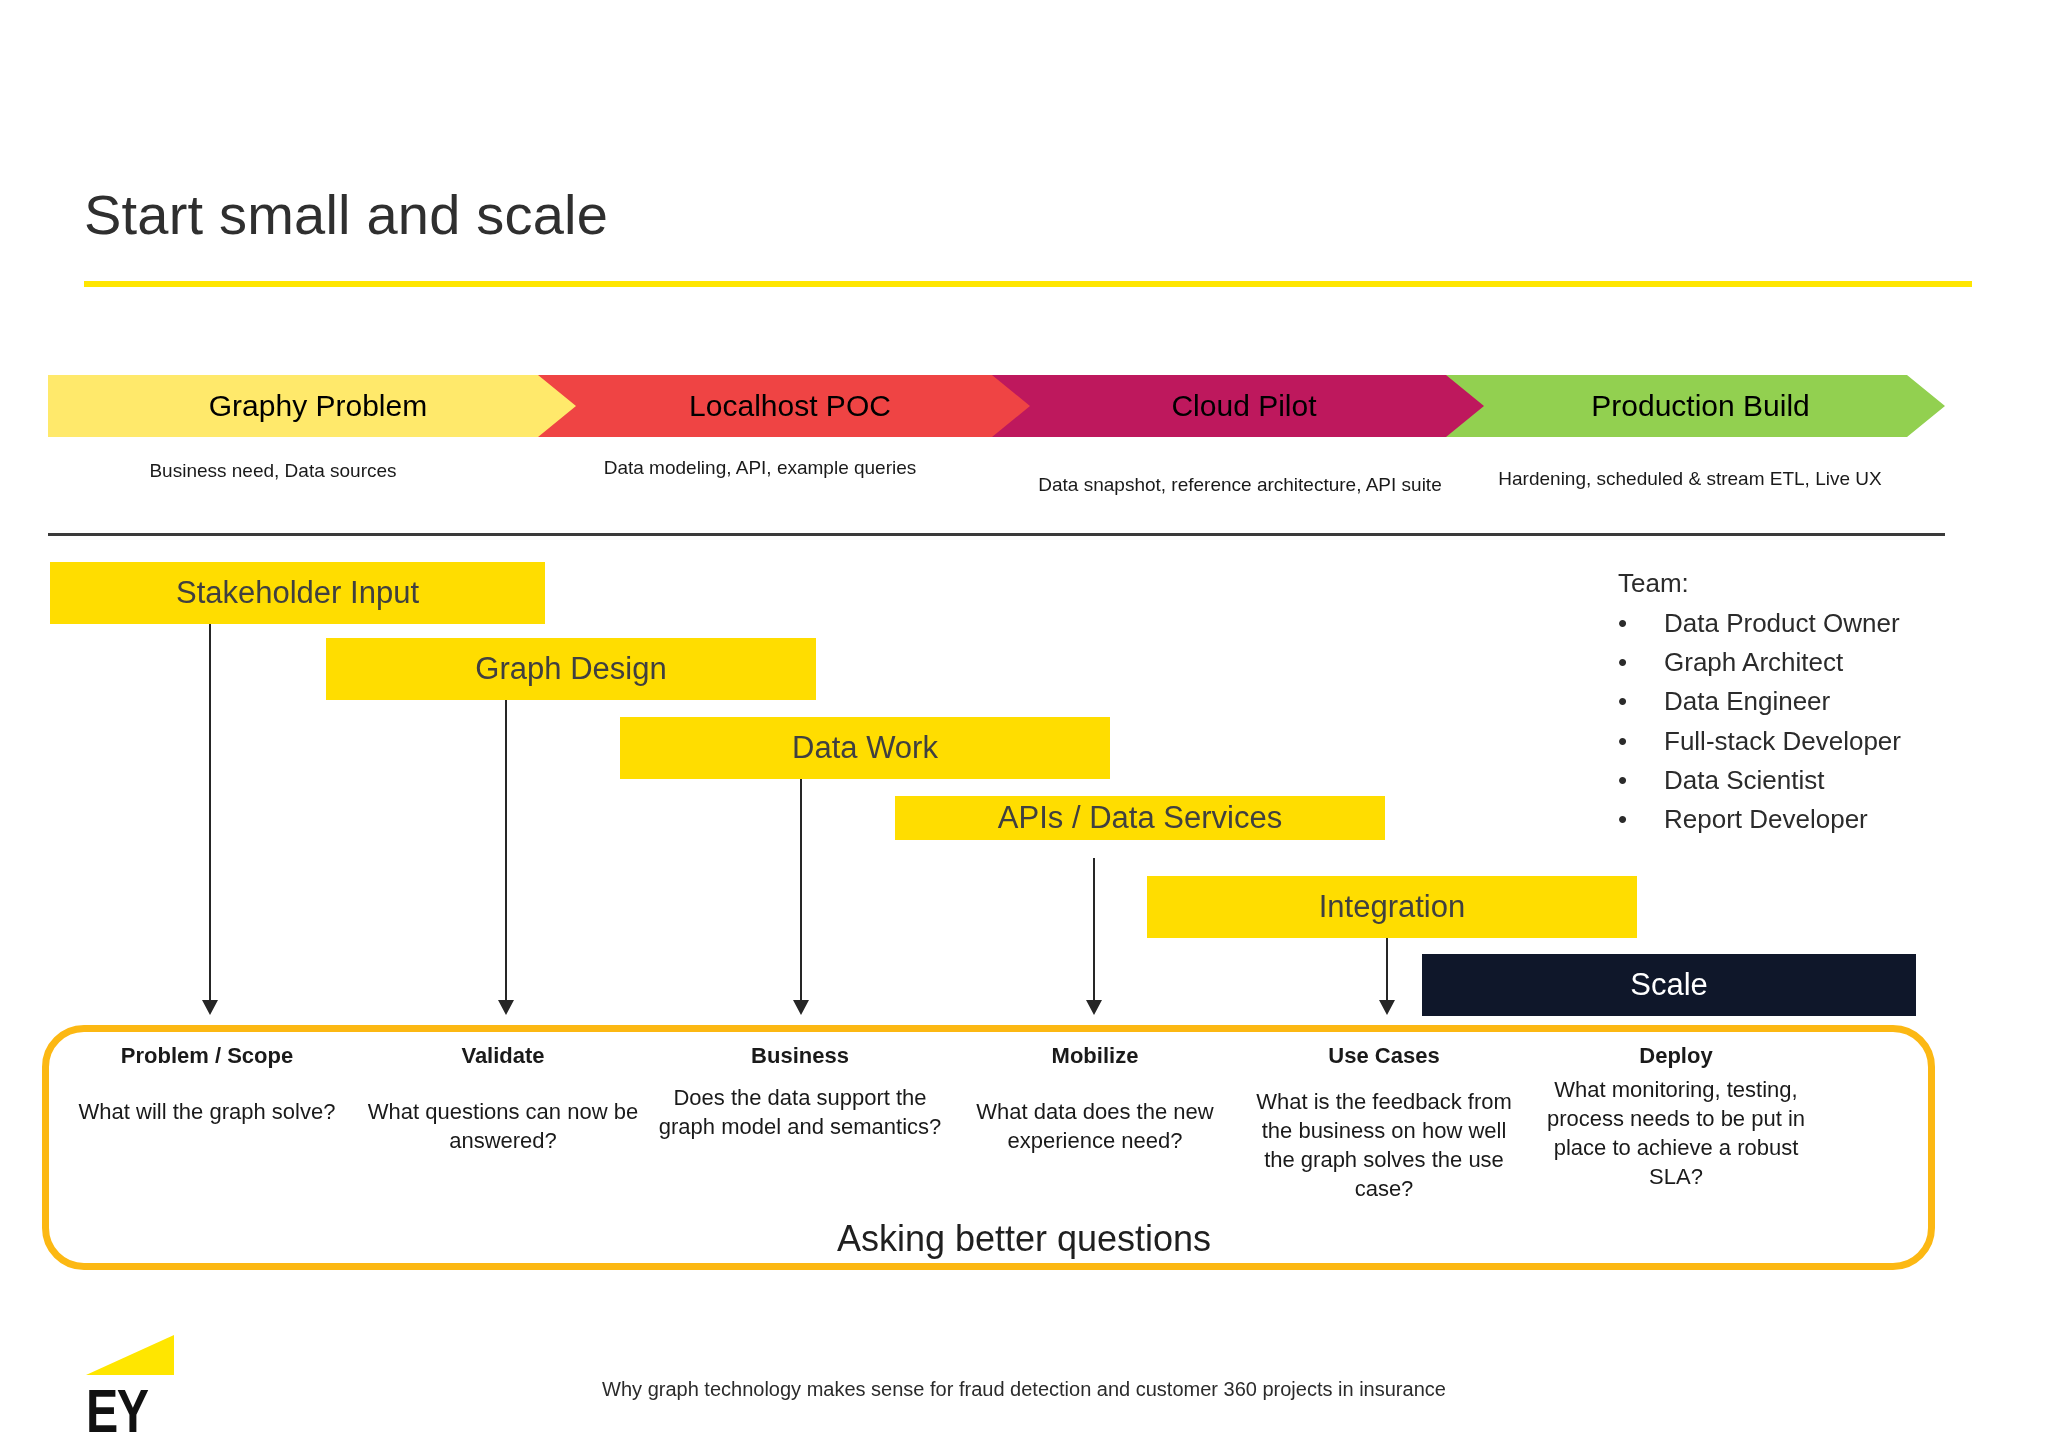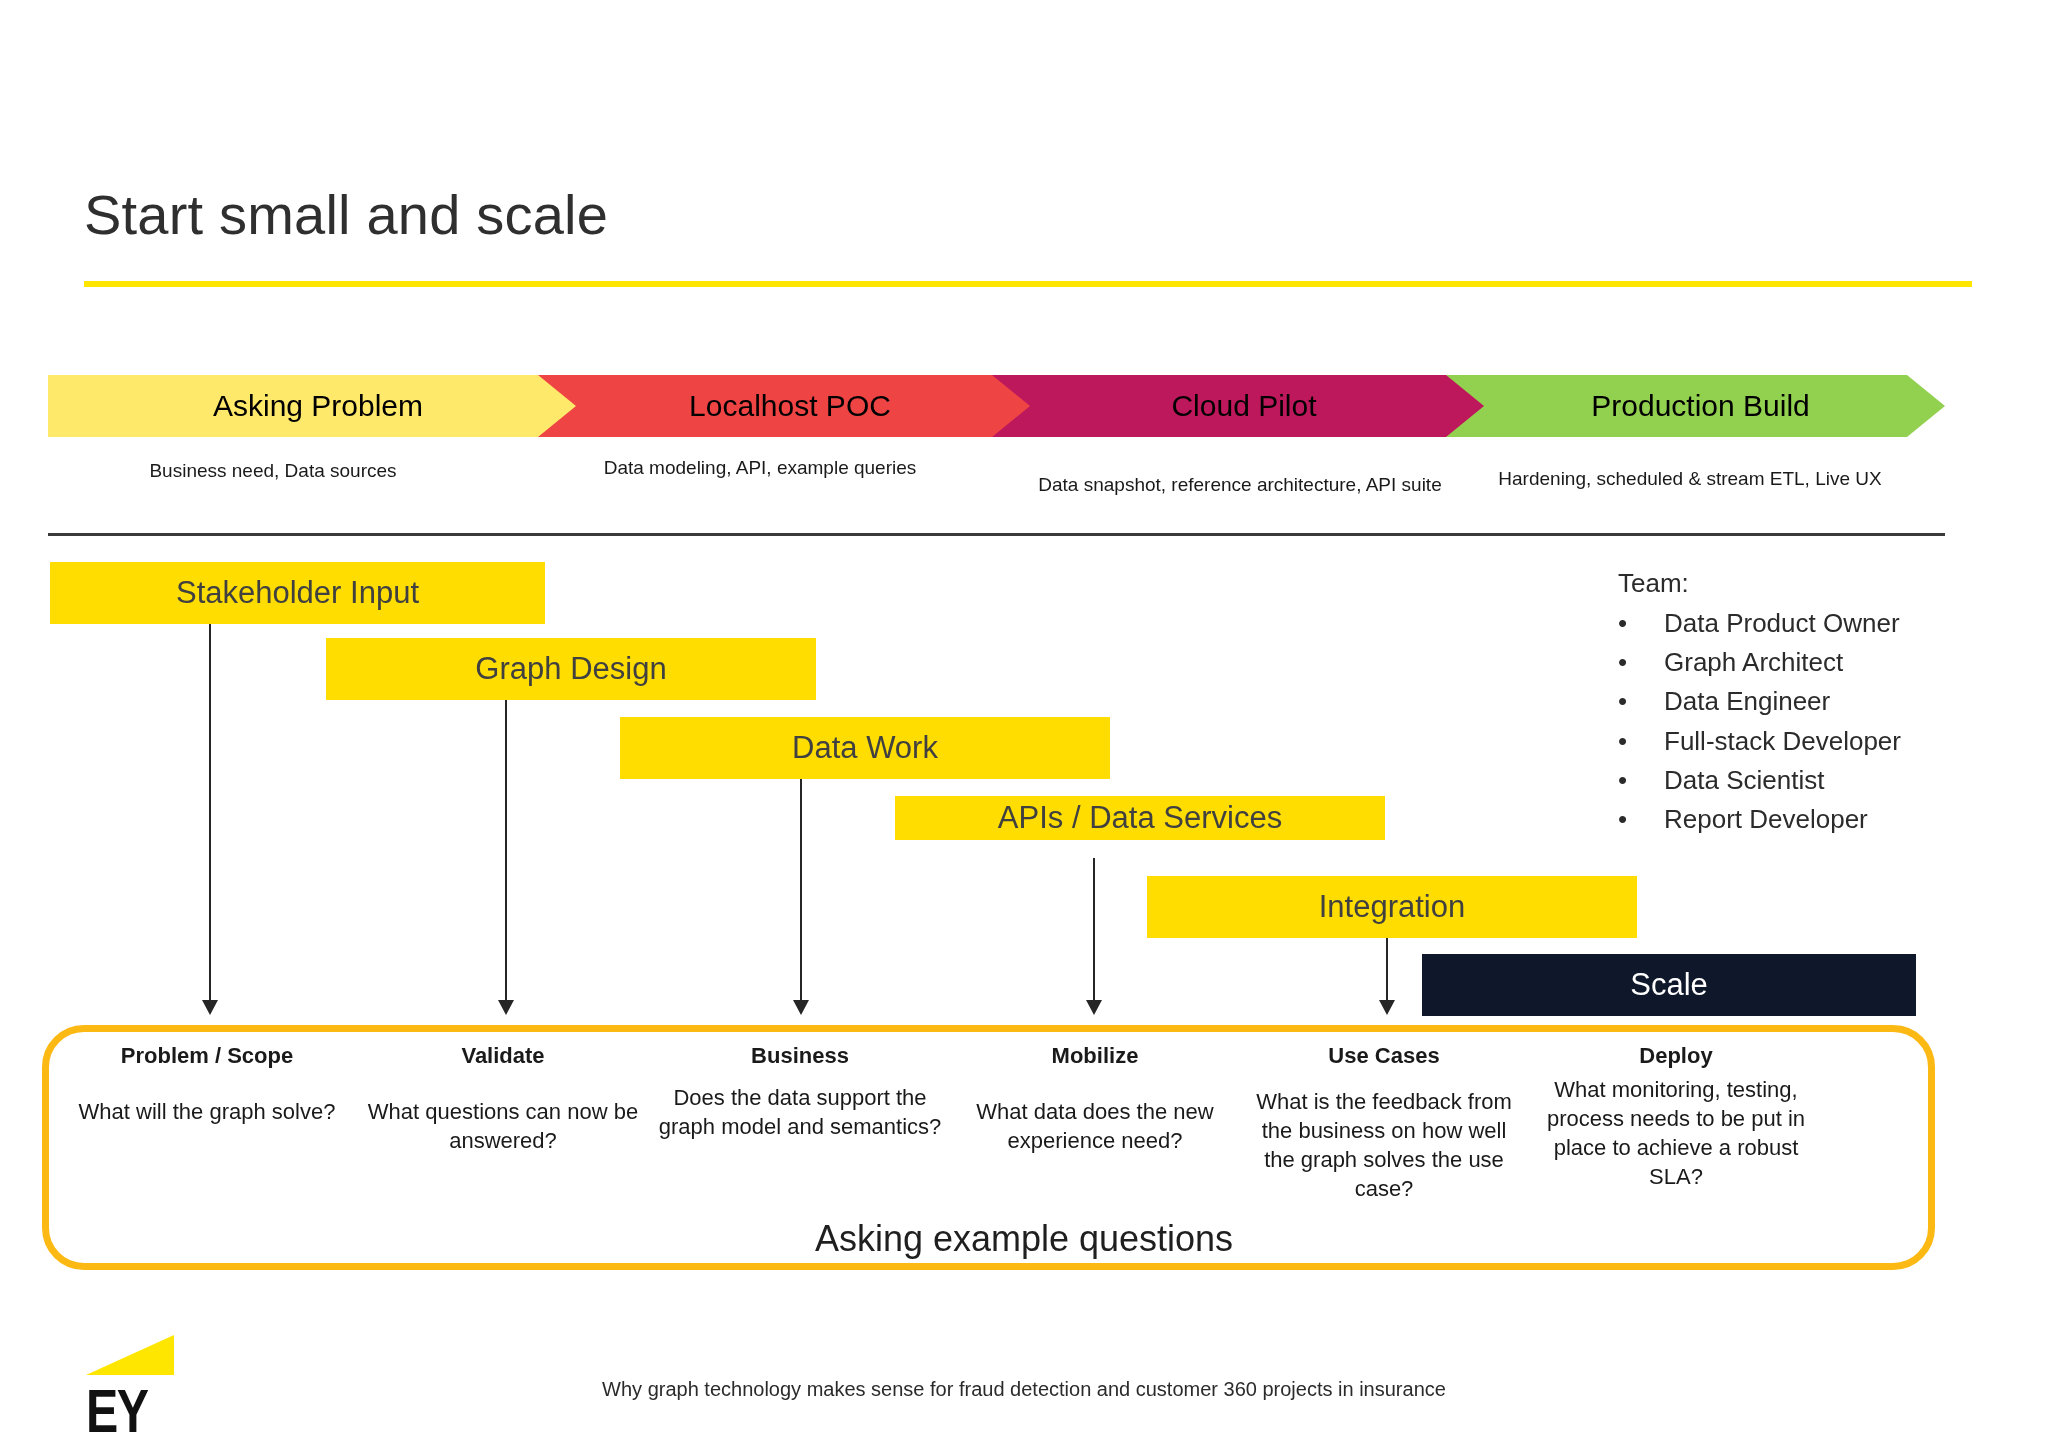--- a/index.html
+++ b/index.html
@@ -208,21 +208,21 @@
 </head>
 <body>
 
 <div id="slide">
 
   <div class="slide-title">Start small and scale</div>
   <div class="title-rule"></div>
 
   <div class="chevron-band">
     <div class="chevron" style="left:0px; width:530px; background:#ffe96b; clip-path: polygon(0 0, 492px 0, 530px 50%, 492px 100%, 0 100%);">
-      <span>Asking Problem</span>
+      <span>Graphy Problem</span>
     </div>
     <div class="chevron" style="left:490px; width:494px; background:#ef4444; clip-path: polygon(0 0, 456px 0, 494px 50%, 456px 100%, 0 100%, 38px 50%);">
       <span>Localhost POC</span>
     </div>
     <div class="chevron" style="left:944px; width:494px; background:#be185d; clip-path: polygon(0 0, 456px 0, 494px 50%, 456px 100%, 0 100%, 38px 50%);">
       <span>Cloud Pilot</span>
     </div>
     <div class="chevron" style="left:1398px; width:499px; background:#92d050; clip-path: polygon(0 0, 461px 0, 499px 50%, 461px 100%, 0 100%, 38px 50%);">
       <span>Production Build</span>
     </div>
@@ -308,21 +308,21 @@
   </div>
   <div class="q-col" style="left:1255px; top:1043px; width:258px;">
     <div class="q-head">Use Cases</div>
     <div class="q-body" style="margin-top:18px;">What is the feedback from the business on how well the graph solves the use case?</div>
   </div>
   <div class="q-col" style="left:1540px; top:1043px; width:272px;">
     <div class="q-head">Deploy</div>
     <div class="q-body" style="margin-top:6px;">What monitoring, testing, process needs to be put in place to achieve a robust SLA?</div>
   </div>
 
-  <div class="q-footer">Asking example questions</div>
+  <div class="q-footer">Asking better questions</div>
 
   <div class="ey-logo">
     <div class="ey-beam"></div>
     <div class="ey-word">EY</div>
   </div>
   <div class="footer-note">Why graph technology makes sense for fraud detection and customer 360 projects in insurance</div>
 
 </div>
 
 </body></html>

